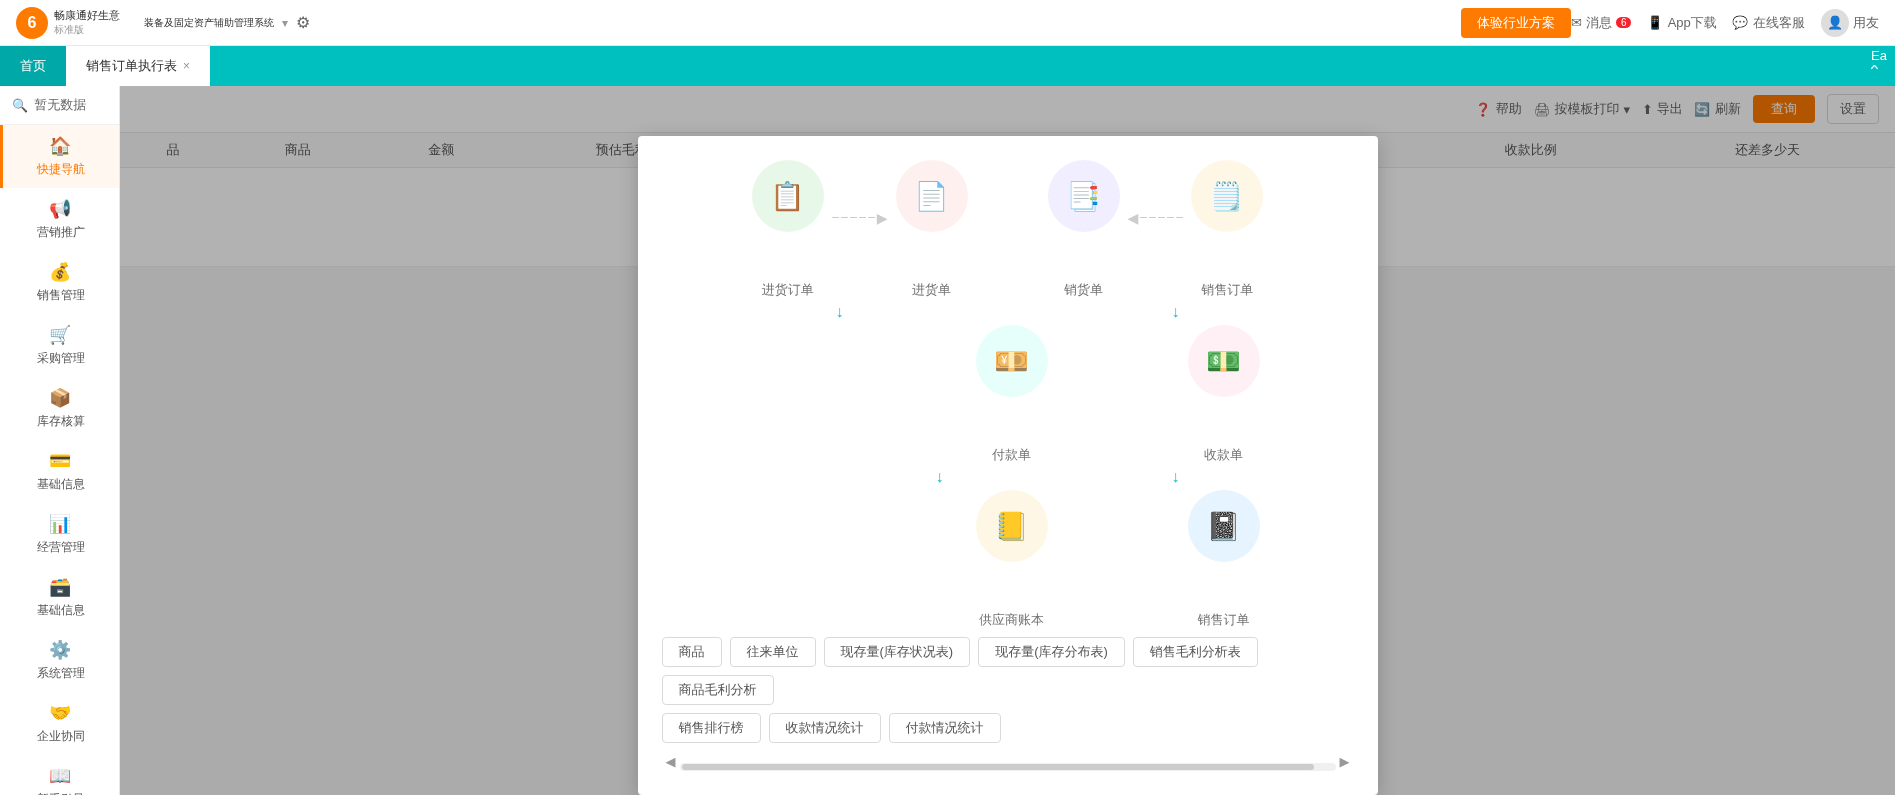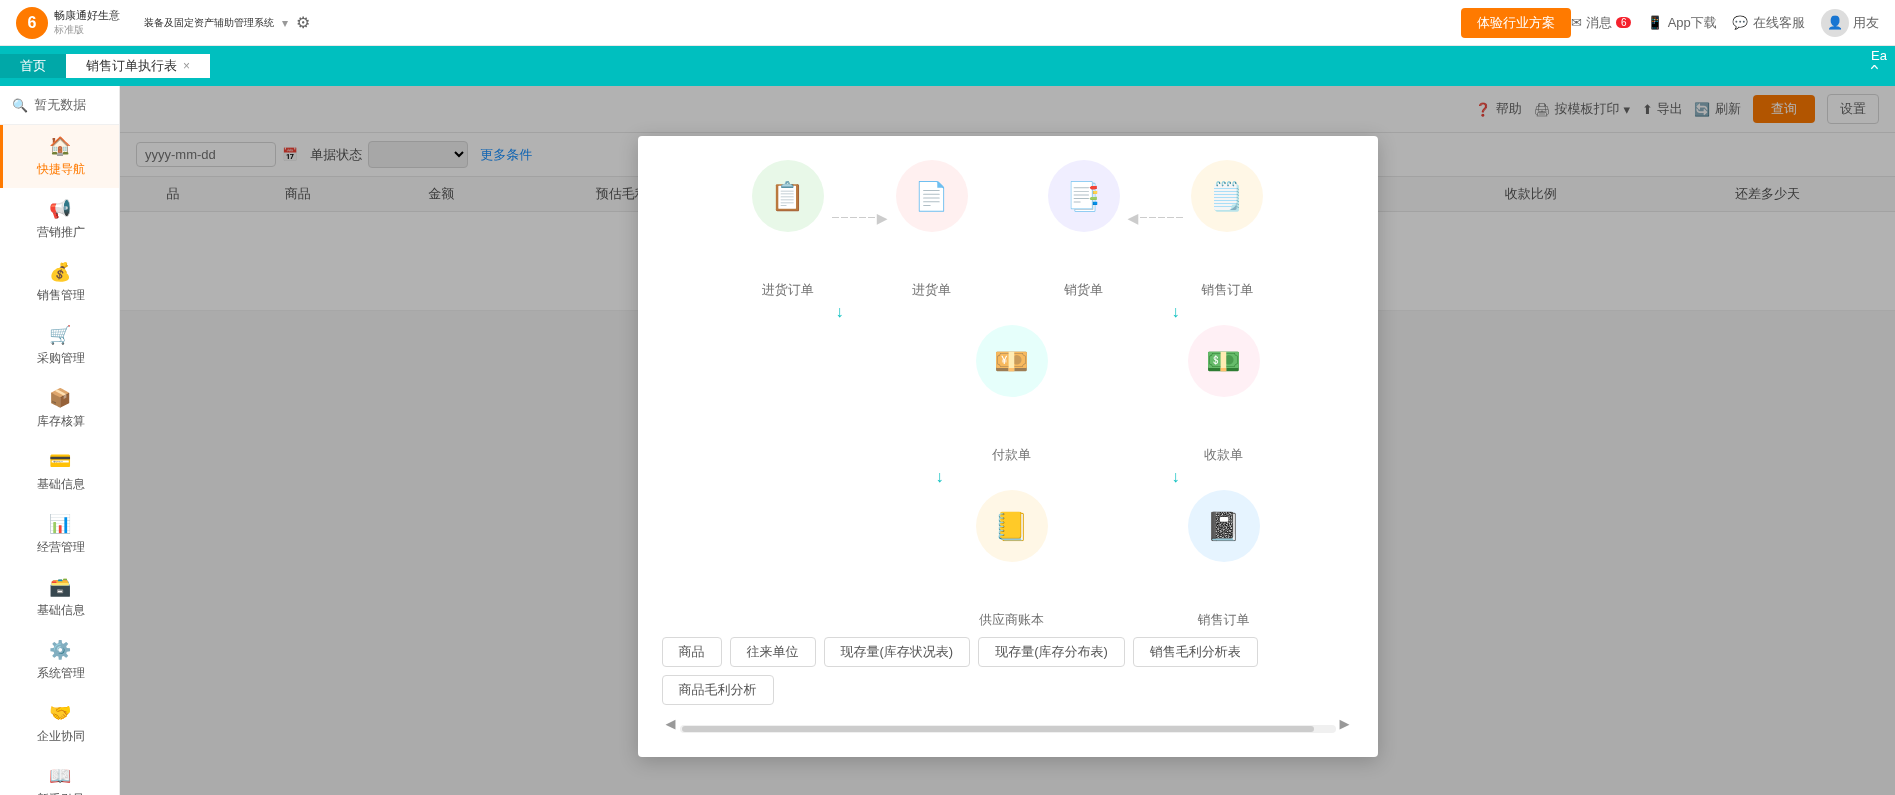--- a/index.html
+++ b/index.html
@@ -51,21 +51,21 @@
     
     .nav-tabs {
       height: 40px;
       background: #00bfbf;
       display: flex;
       align-items: center;
       padding: 0 0;
       position: relative;
     }
     .nav-tab {
-      height: 24px; padding: 3px 20px;
+      height: 40px; padding: 3px 20px;
       display: flex; align-items: center; cursor: pointer;
       color: white; font-size: 13px; position: relative;
     }
     .nav-tab.home { background: #00a8a8; }
     .nav-tab.active { background: white; color: #333; }
     .nav-tab .close-tab { margin-left: 6px; color: #999; font-size: 12px; }
     .nav-close-x {
       position: absolute; right: 16px; top: 50%; transform: translateY(-50%);
       color: white; cursor: pointer; font-size: 16px;
     }
@@ -311,33 +311,20 @@
         <span>导出</span>
       </div>
       <div class="toolbar-action">
         <span>🔄</span>
         <span>刷新</span>
       </div>
       <button class="query-btn">查询</button>
       <button class="set-btn">设置</button>
     </div>
 
-    <div class="filter-row">
-      <div class="filter-item">
-        <input class="filter-input" type="text" placeholder="yyyy-mm-dd" style="">
-        <span class="calendar-icon">📅</span>
-      </div>
-      <div class="filter-item">
-        <span>单据状态</span>
-        <select class="filter-select">
-          <option></option>
-        </select>
-      </div>
-      <span class="more-conditions">更多条件</span>
-    </div>
 
     <div class="table-area">
       <table>
         <thead>
           <tr>
             <th>品</th>
             <th>商品</th>
             <th>金额</th>
             <th>预估毛利</th>
             <th>预估毛利率</th>
@@ -466,20 +453,25 @@
 
       <div class="common-functions">
         <div class="func-buttons">
           <button class="func-btn">商品</button>
           <button class="func-btn">往来单位</button>
           <button class="func-btn">现存量(库存状况表)</button>
           <button class="func-btn">现存量(库存分布表)</button>
           <button class="func-btn">销售毛利分析表</button>
           <button class="func-btn">商品毛利分析</button>
         </div>
+        <div class="func-buttons">
+          <button class="func-btn">销售排行榜</button>
+          <button class="func-btn">收款情况统计</button>
+          <button class="func-btn">付款情况统计</button>
+        </div>
       </div>
 
       <div style="display:flex; align-items:center; margin-top:8px;">
         <span class="scroll-arrow">◀</span>
         <div class="modal-scrollbar" style="flex:1;">
           <div class="modal-scrollbar-thumb"></div>
         </div>
         <span class="scroll-arrow">▶</span>
       </div>
     </div>

